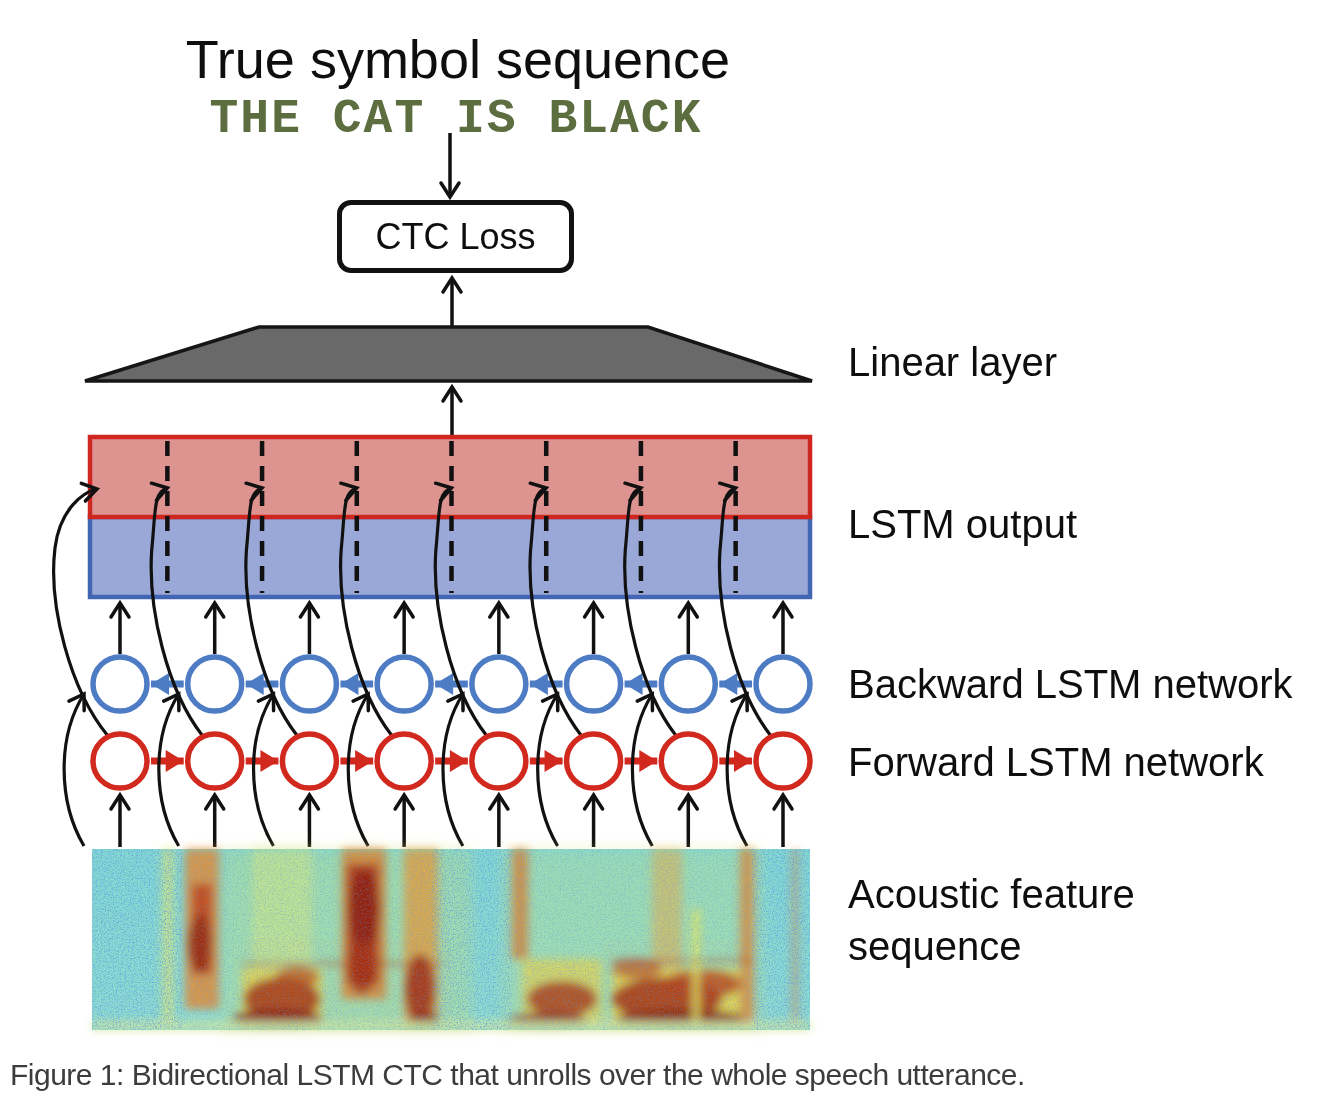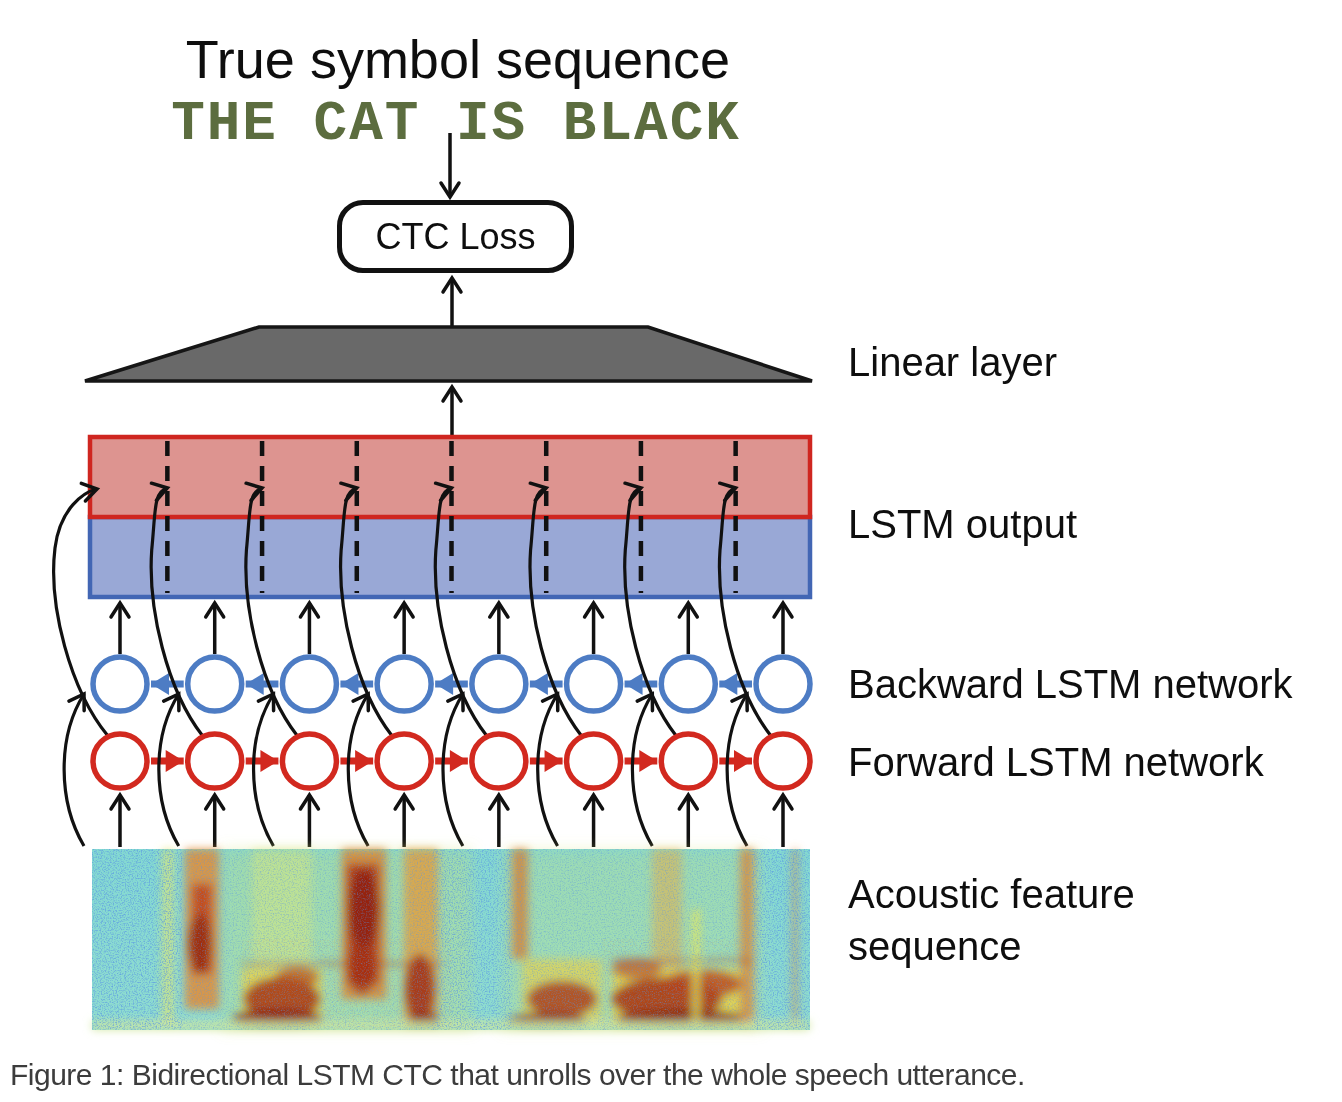--- a/index.html
+++ b/index.html
@@ -6,22 +6,22 @@
     --red:#d2291f; --blue:#4d7cc4; --red-fill:#dd9490; --blue-fill:#99a8d6;
     --trap:#696969; --green:#5c6d3f; --capgray:#3c3c3c; --black:#111111;
   }
   html,body{margin:0;padding:0;background:#fff;}
   .stage{position:relative;width:1342px;height:1102px;background:#fff;overflow:hidden;
          font-family:"Liberation Sans",sans-serif;}
   .stage svg.diagram{position:absolute;left:0;top:0;}
   .ovl{position:absolute;color:#111;}
   .title{left:0;top:6;width:916px;text-align:center;font-size:54px;letter-spacing:0px;color:#0e0e0e;margin-top:28px;}
   .seq{left:0;top:92px;width:912px;text-align:center;font-family:"Liberation Mono","DejaVu Sans Mono",monospace;
-       font-weight:700;font-size:56px;letter-spacing:2px;color:var(--green);}
-  .ctc-box{left:337px;top:200px;width:237px;height:73px;border:5px solid #111;border-radius:26px;
+       font-weight:700;font-size:48px;letter-spacing:2px;color:var(--green);}
+  .ctc-box{left:337px;top:200px;width:237px;height:73px;border:5px solid #111;border-radius:14px;
            display:flex;align-items:center;justify-content:center;background:#fff;box-sizing:border-box;}
   .ctc-box span{font-size:36px;color:#0e0e0e;}
   .side-label{left:848px;font-size:40px;color:#0e0e0e;white-space:nowrap;}
   .side-label.wrap{white-space:normal;width:330px;line-height:52px;}
   .caption{left:10px;top:1058px;font-size:30px;color:var(--capgray);letter-spacing:-0.5px;}
 </style>
 </head>
 <body>
 
 <div class="stage">

